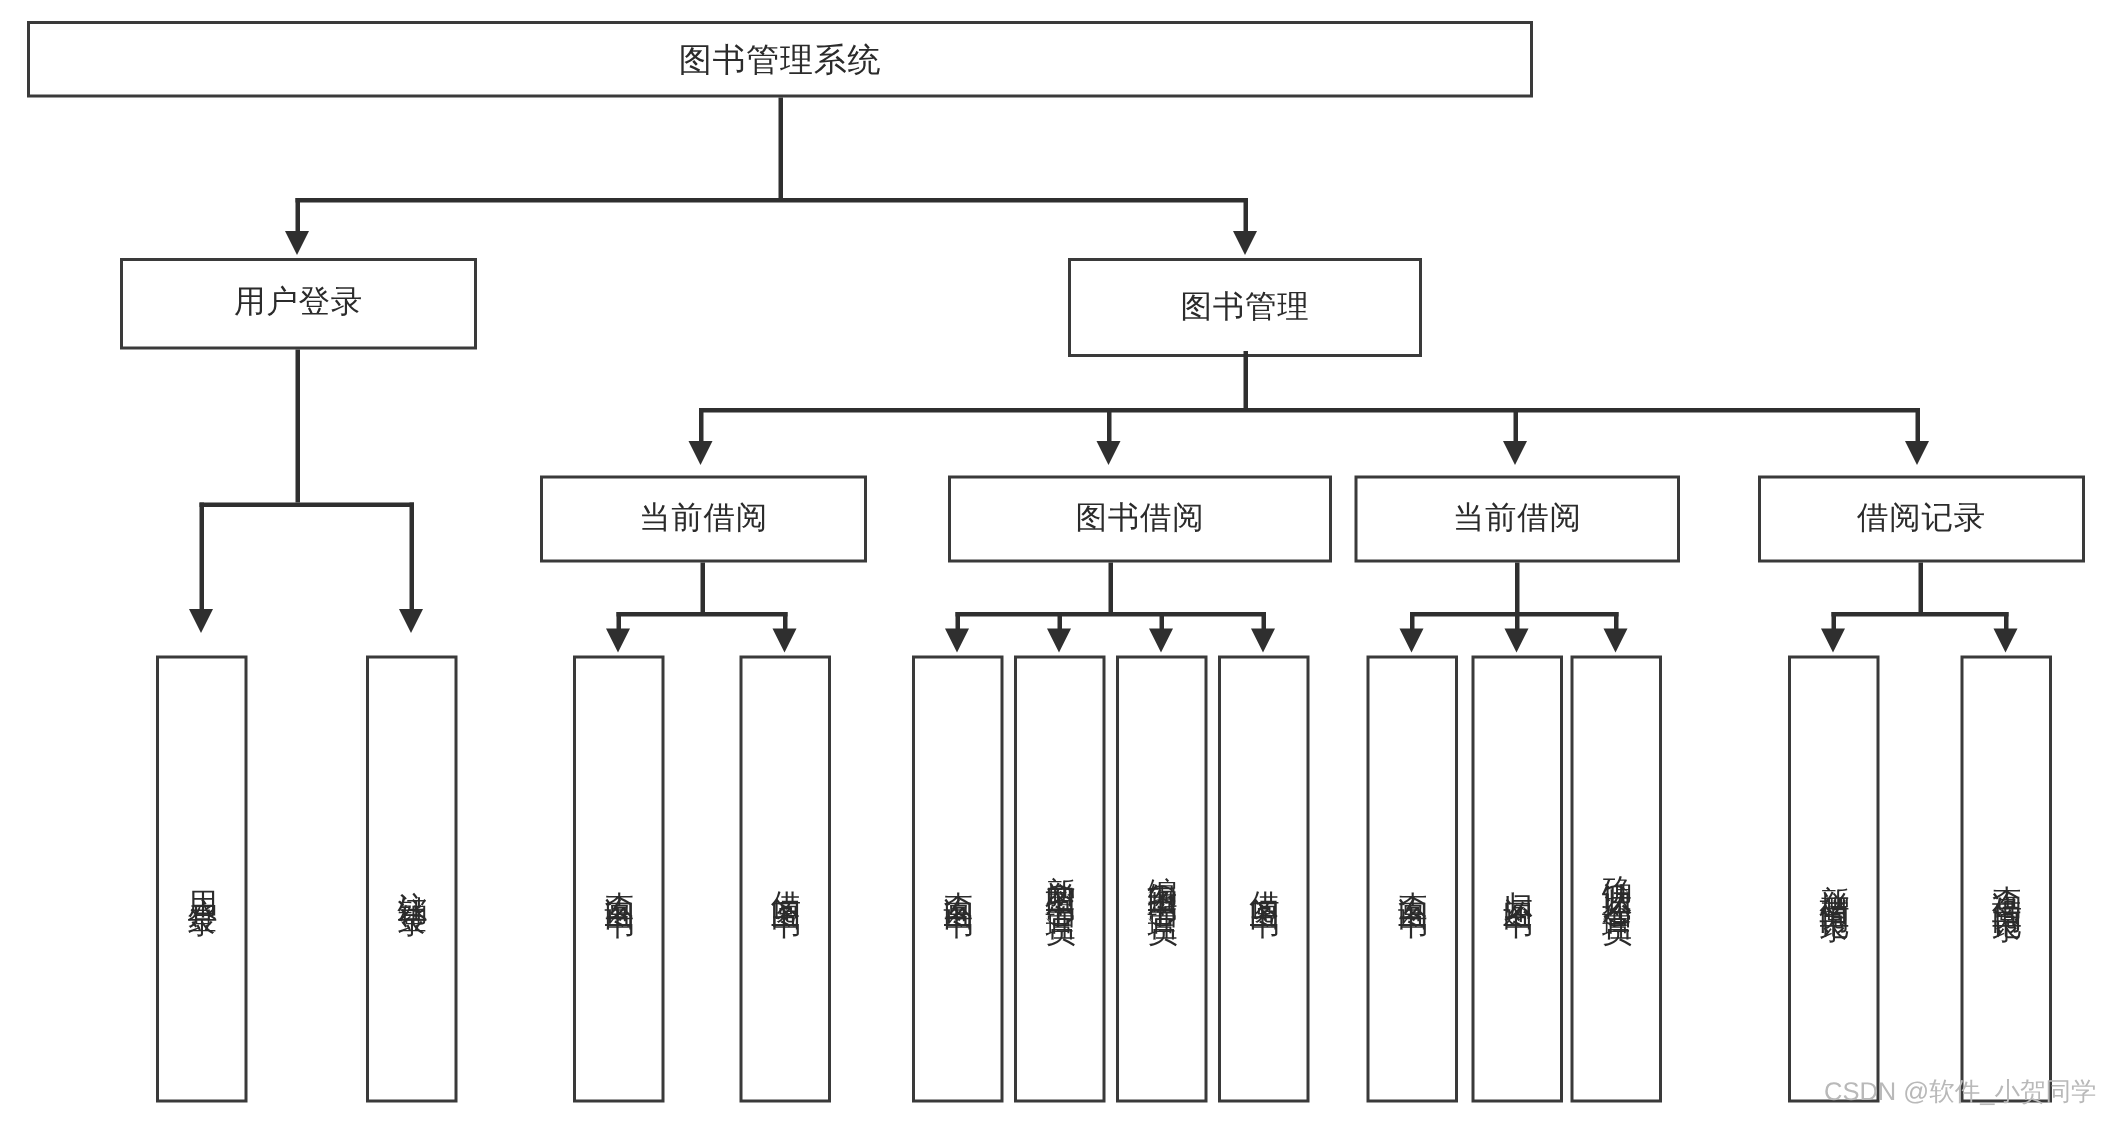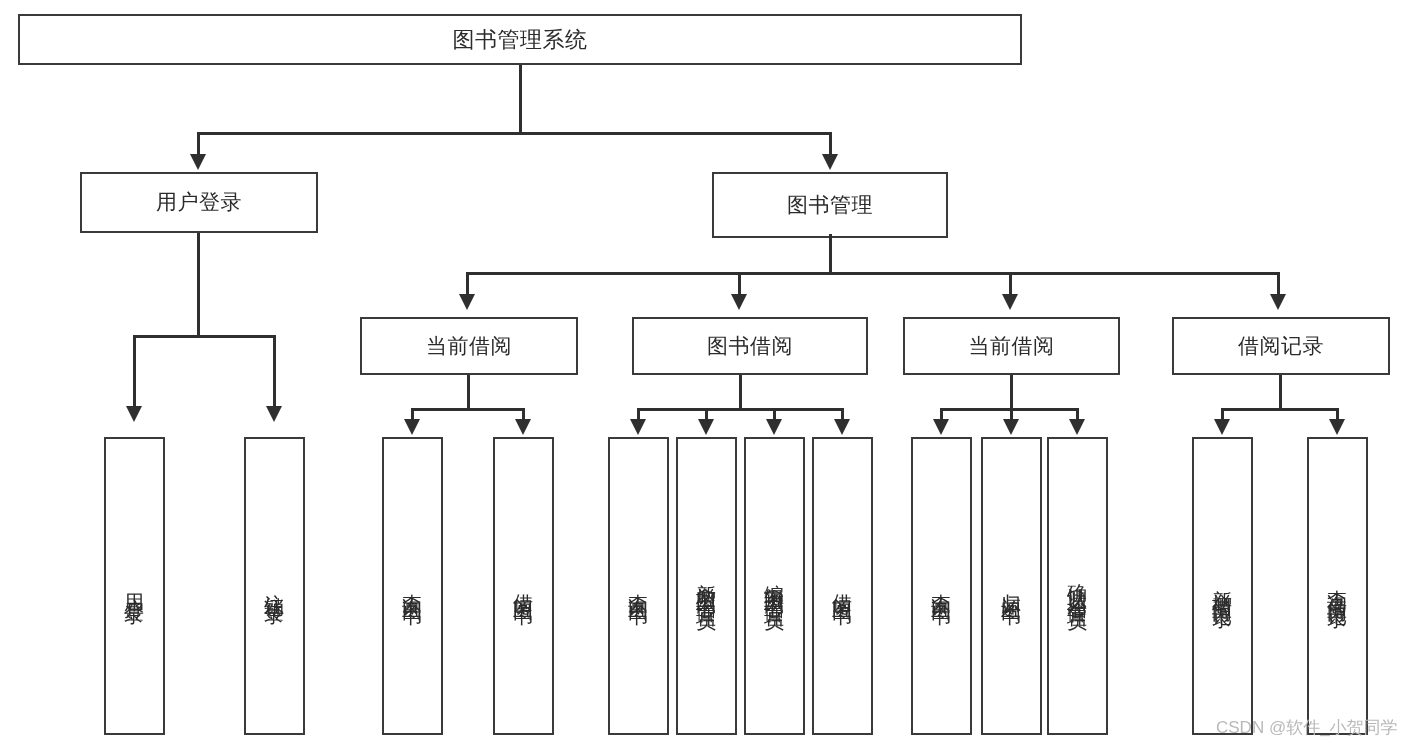--- a/index.html
+++ b/index.html
@@ -133,21 +133,21 @@
 
   <div class="vline" style="left:1009px; top:272px; width:3px; height:24px;"></div>
   <div class="arrow" style="left:1002px; top:294px;"></div>
 
   <div class="vline" style="left:1277px; top:272px; width:3px; height:24px;"></div>
   <div class="arrow" style="left:1270px; top:294px;"></div>
 
   <div class="node horiz" style="left:360px; top:317px; width:218px; height:58px;">
     <span class="label">当前借阅</span>
   </div>
-  <div class="node horiz" style="left:632px; top:317px; width:236px; height:58px;">
+  <div class="node horiz" style="left:632px; top:317px; width:256px; height:58px;">
     <span class="label">图书借阅</span>
   </div>
   <div class="node horiz" style="left:1172px; top:317px; width:218px; height:58px;">
     <span class="label">借阅记录</span>
   </div>
   <div class="node horiz" style="left:903px; top:317px; width:217px; height:58px;">
     <span class="label">当前借阅</span>
   </div>
 
   <div class="vline" style="left:467px; top:375px; width:3px; height:33px;"></div>

